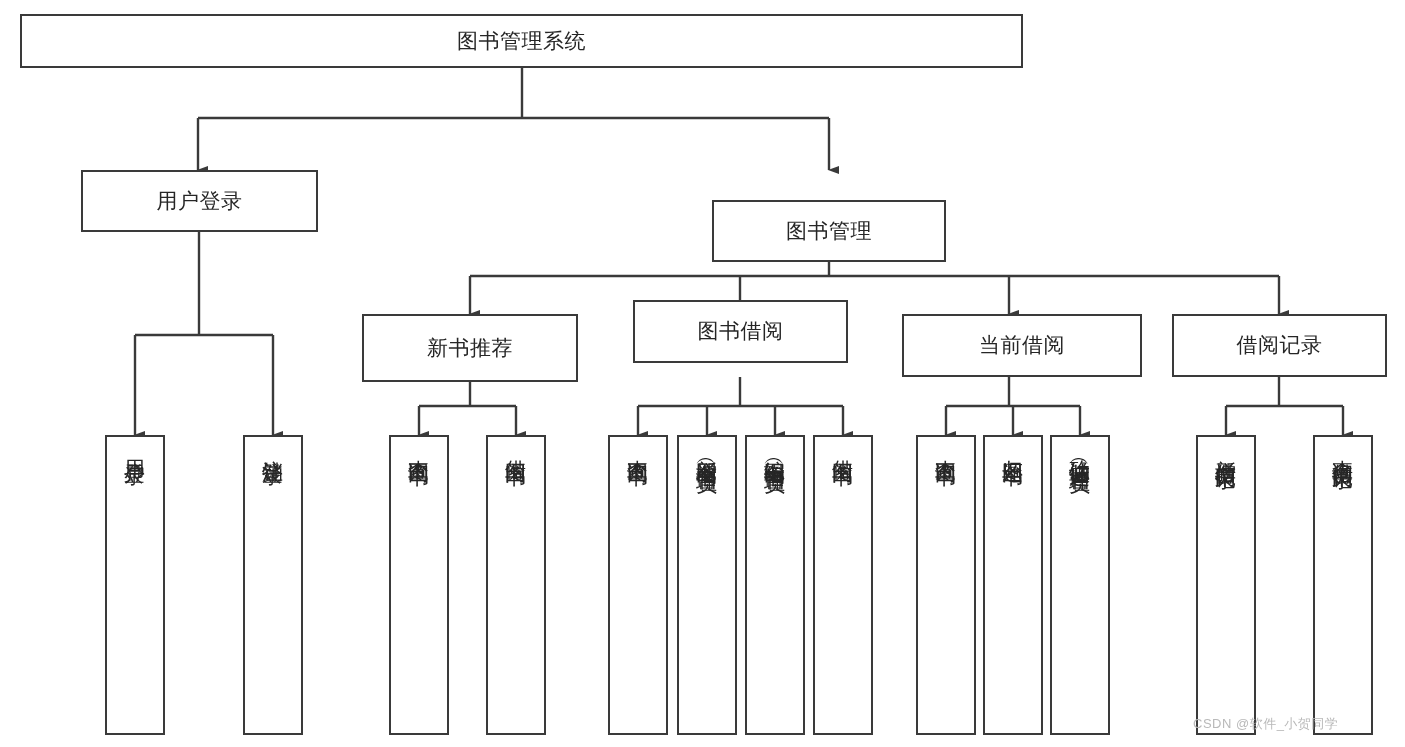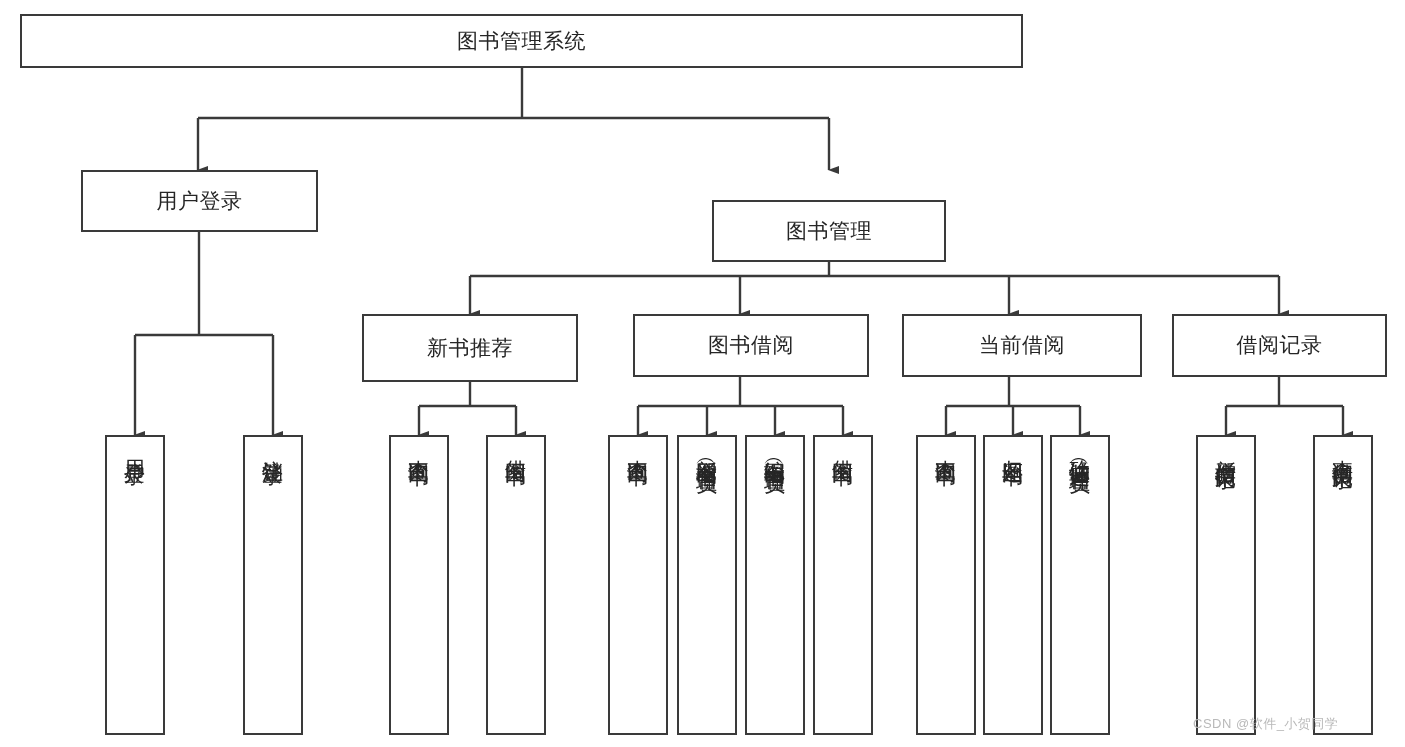--- a/index.html
+++ b/index.html
@@ -119,21 +119,21 @@
       </div>
       <div class="node-box horizontal" style="left: 81px; top: 170px; width: 237px; height: 62px;">
         <span class="node-label">用户登录</span>
       </div>
       <div class="node-box horizontal" style="left: 712px; top: 170px; width: 234px; height: 62px; margin-top: 30px;">
         <span class="node-label">图书管理</span>
       </div>
       <div class="node-box horizontal" style="left: 362px; top: 314px; width: 216px; height: 68px;">
         <span class="node-label">新书推荐</span>
       </div>
-      <div class="node-box horizontal" style="left: 633px; top: 314px; width: 236px; height: 63px;">
+      <div class="node-box horizontal" style="left: 633px; top: 300px; width: 215px; height: 63px;">
         <span class="node-label">图书借阅</span>
       </div>
       <div class="node-box horizontal" style="left: 902px; top: 314px; width: 240px; height: 63px;">
         <span class="node-label">当前借阅</span>
       </div>
       <div class="node-box horizontal" style="left: 1172px; top: 314px; width: 215px; height: 63px;">
         <span class="node-label">借阅记录</span>
       </div>
       <div class="node-box vertical" style="left: 105px; top: 435px; width: 60px; height: 300px;">
         <span class="node-label">用户登录</span>

